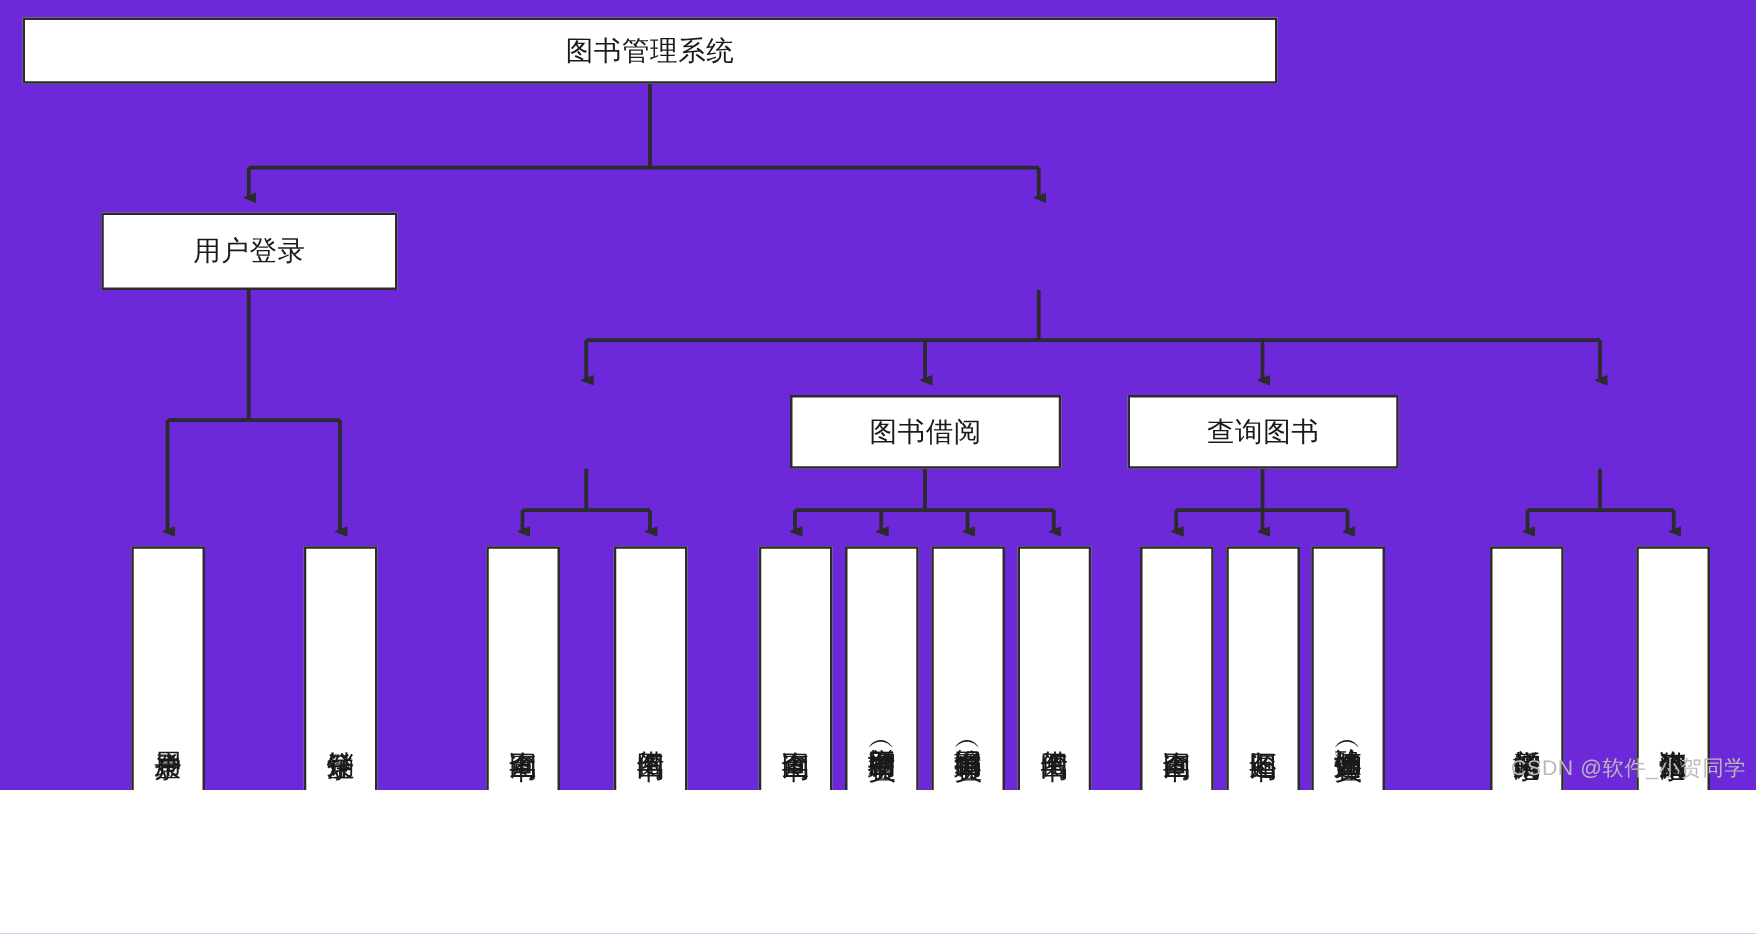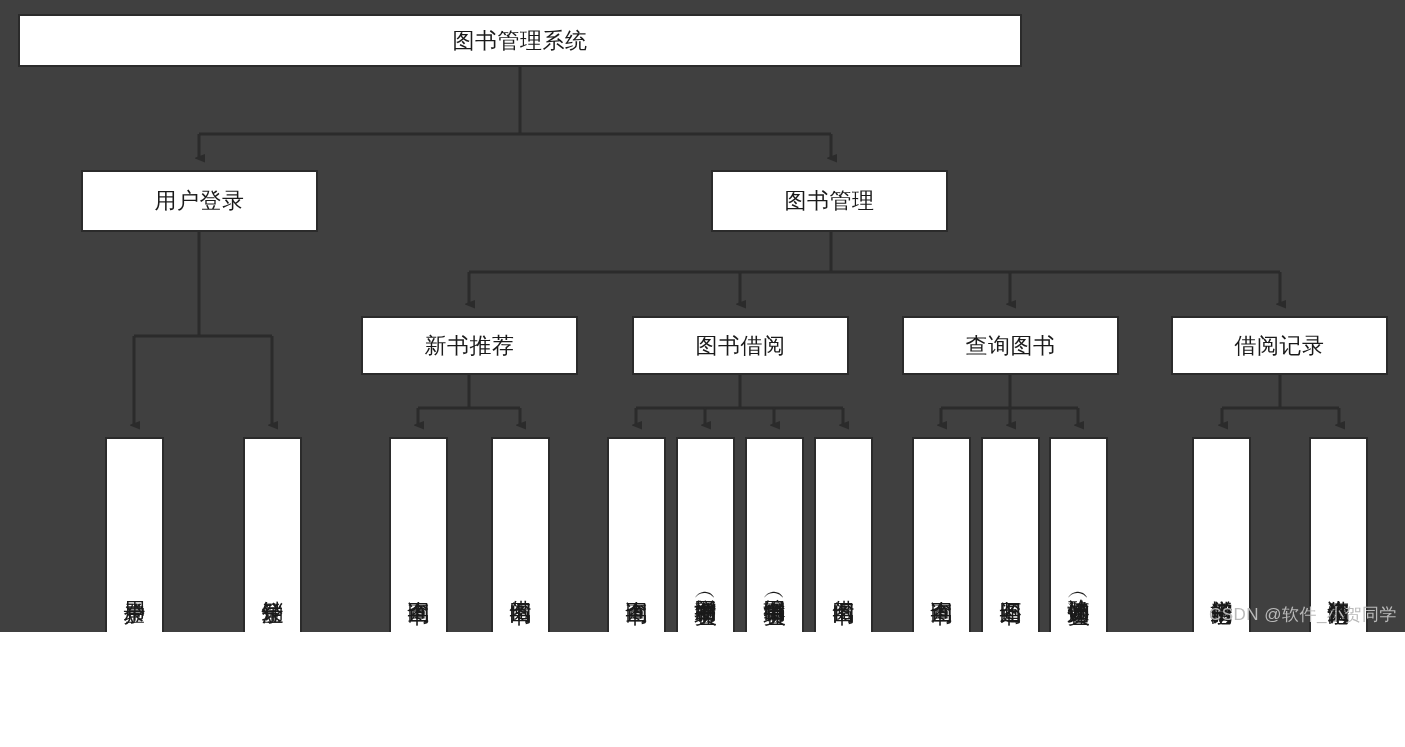--- a/index.html
+++ b/index.html
@@ -7,21 +7,21 @@
     padding: 0;
     background: #ffffff;
   }
   body {
     font-family: "Liberation Sans", "DejaVu Sans", sans-serif;
   }
   #canvas {
     position: relative;
     width: 1405px;
     height: 632px;
-    background: #404040;
+    background: #6d28d9;
     overflow: hidden;
   }
   svg.edges {
     position: absolute;
     left: 0;
     top: 0;
     width: 1405px;
     height: 747px;
     pointer-events: none;
   }
@@ -126,35 +126,26 @@
     </g>
   </svg>
 
   <div class="node horiz" style="left:18px; top:14px; width:1004px; height:53px;">
     <span class="lbl">图书管理系统</span>
   </div>
 
   <div class="node horiz" style="left:81px; top:170px; width:237px; height:62px;">
     <span class="lbl">用户登录</span>
   </div>
-  <div class="node horiz" style="left:711px; top:170px; width:237px; height:62px;">
-    <span class="lbl">图书管理</span>
-  </div>
 
-  <div class="node horiz" style="left:361px; top:316px; width:217px; height:59px;">
-    <span class="lbl">新书推荐</span>
-  </div>
   <div class="node horiz" style="left:632px; top:316px; width:217px; height:59px;justify-content:center;">
     <span class="lbl">图书借阅</span>
   </div>
   <div class="node horiz" style="left:902px; top:316px; width:217px; height:59px;">
     <span class="lbl">查询图书</span>
-  </div>
-  <div class="node horiz" style="left:1171px; top:316px; width:217px; height:59px;">
-    <span class="lbl">借阅记录</span>
   </div>
 
   <div class="node vert" style="left:105px; top:437px; width:59px; height:296px;">
     <span class="lbl">用户登录</span>
   </div>
   <div class="node vert" style="left:243px; top:437px; width:59px; height:296px;">
     <span class="lbl">注销登录</span>
   </div>
 
   <div class="node vert" style="left:389px; top:437px; width:59px; height:296px;">

